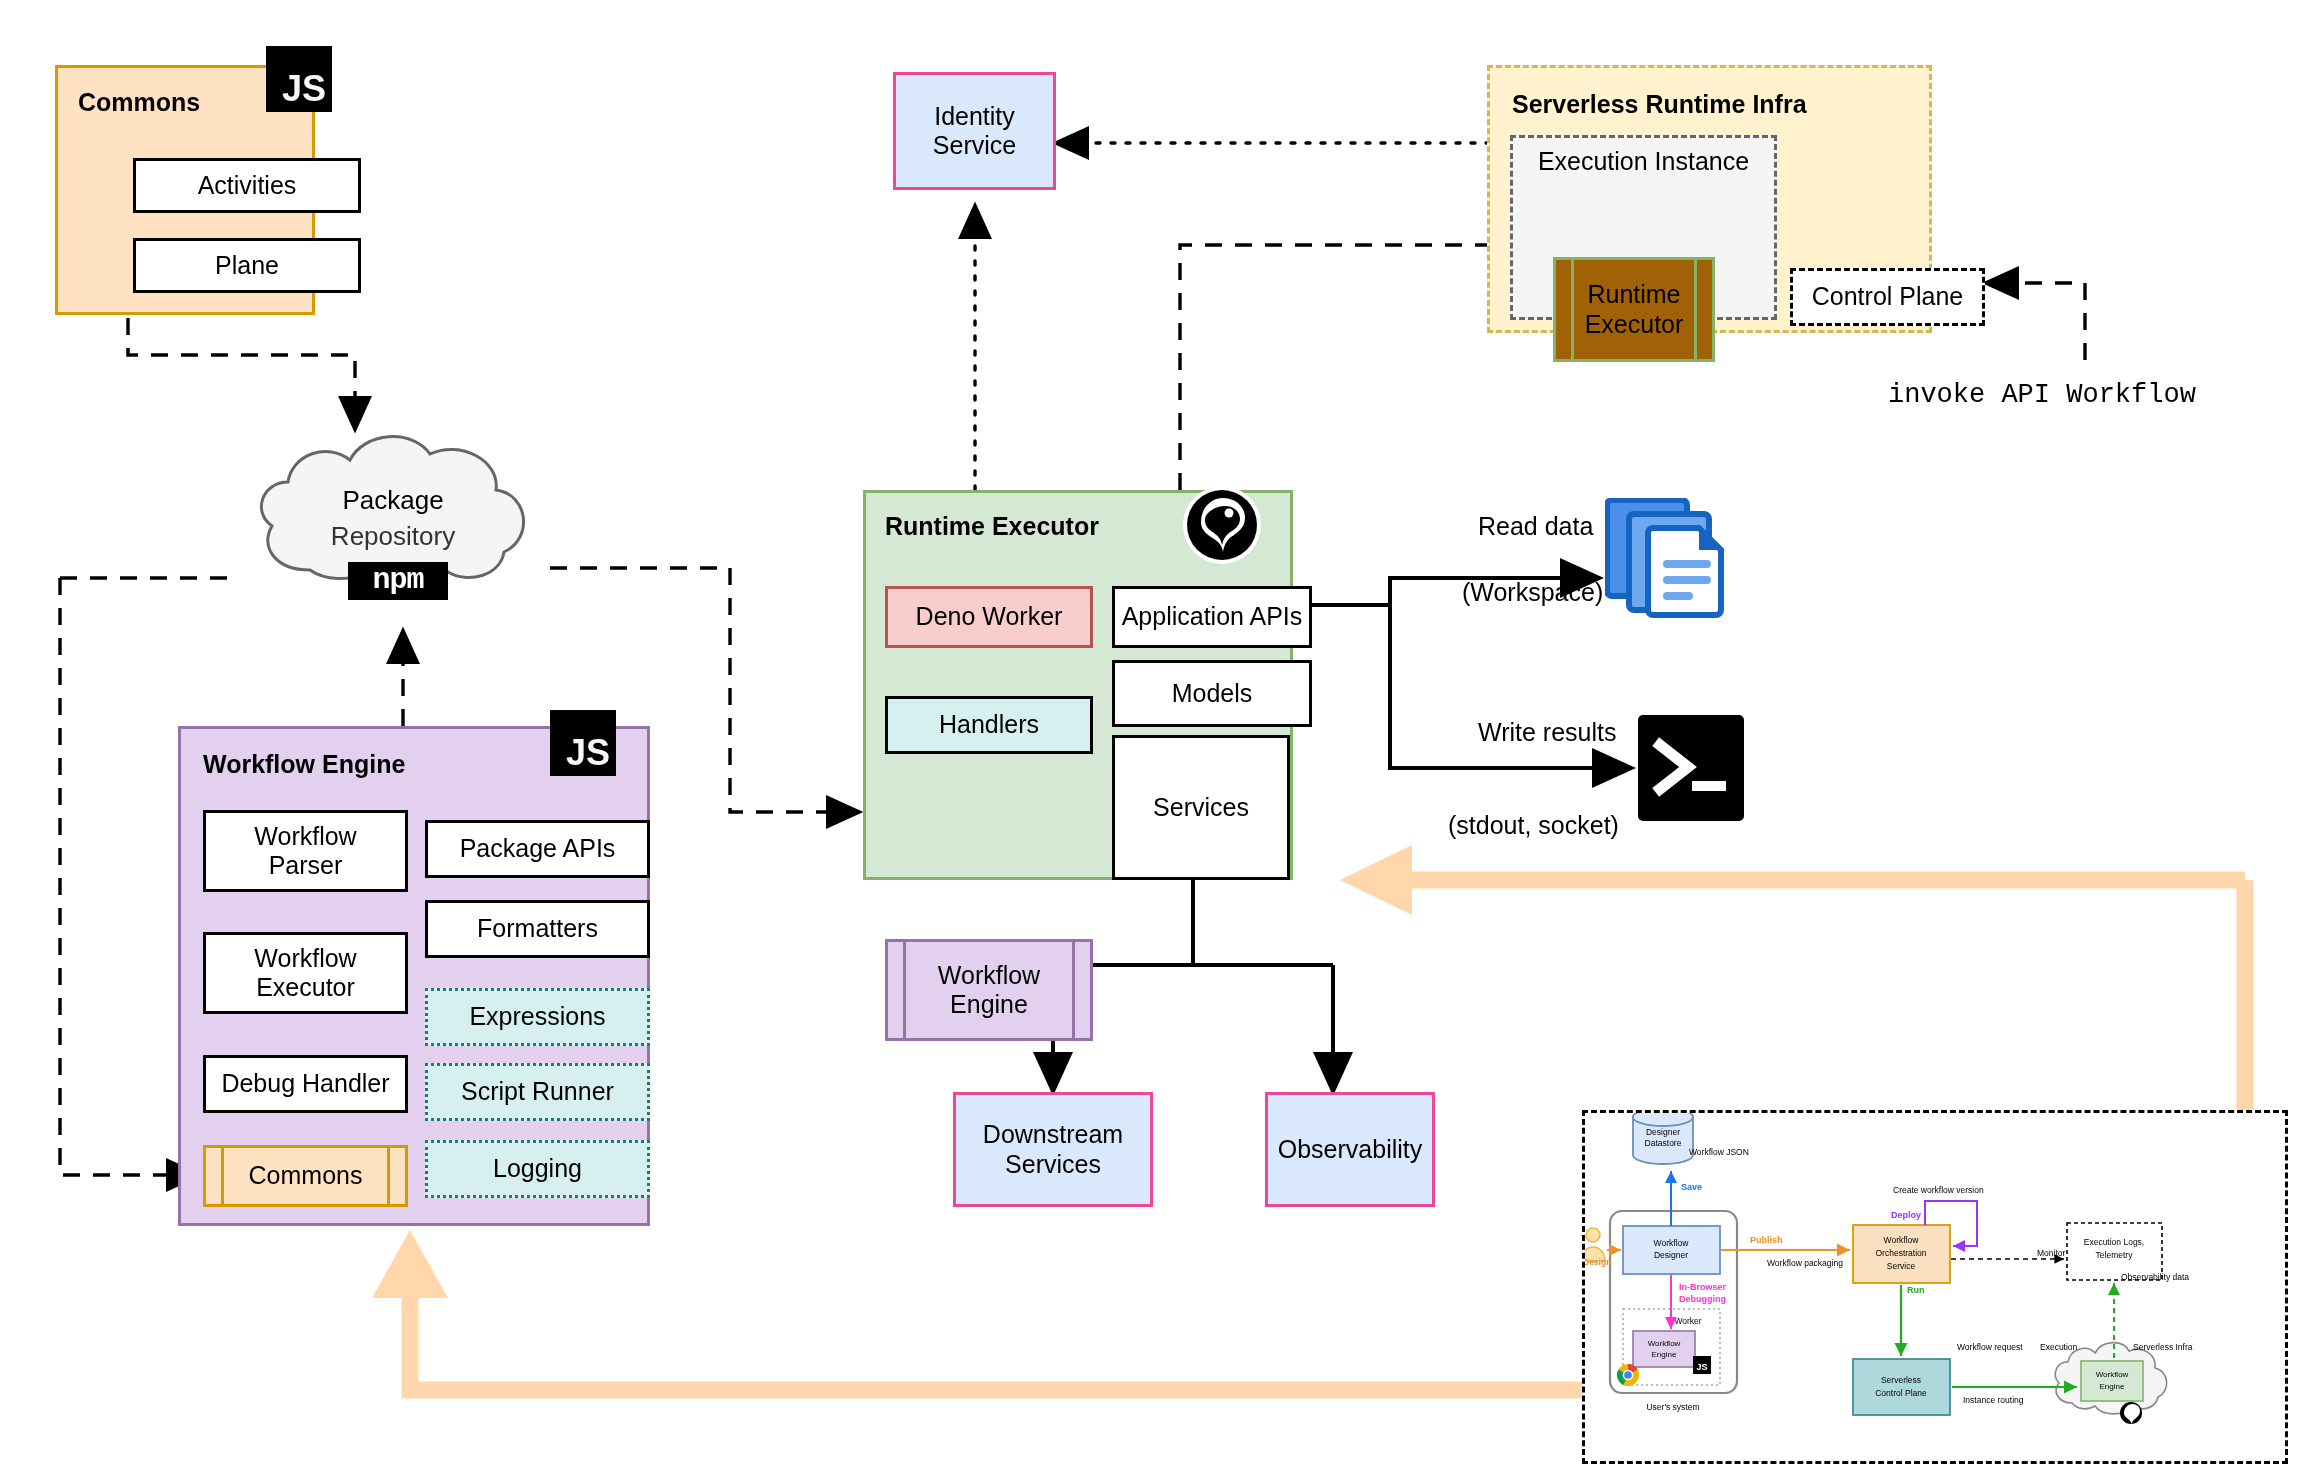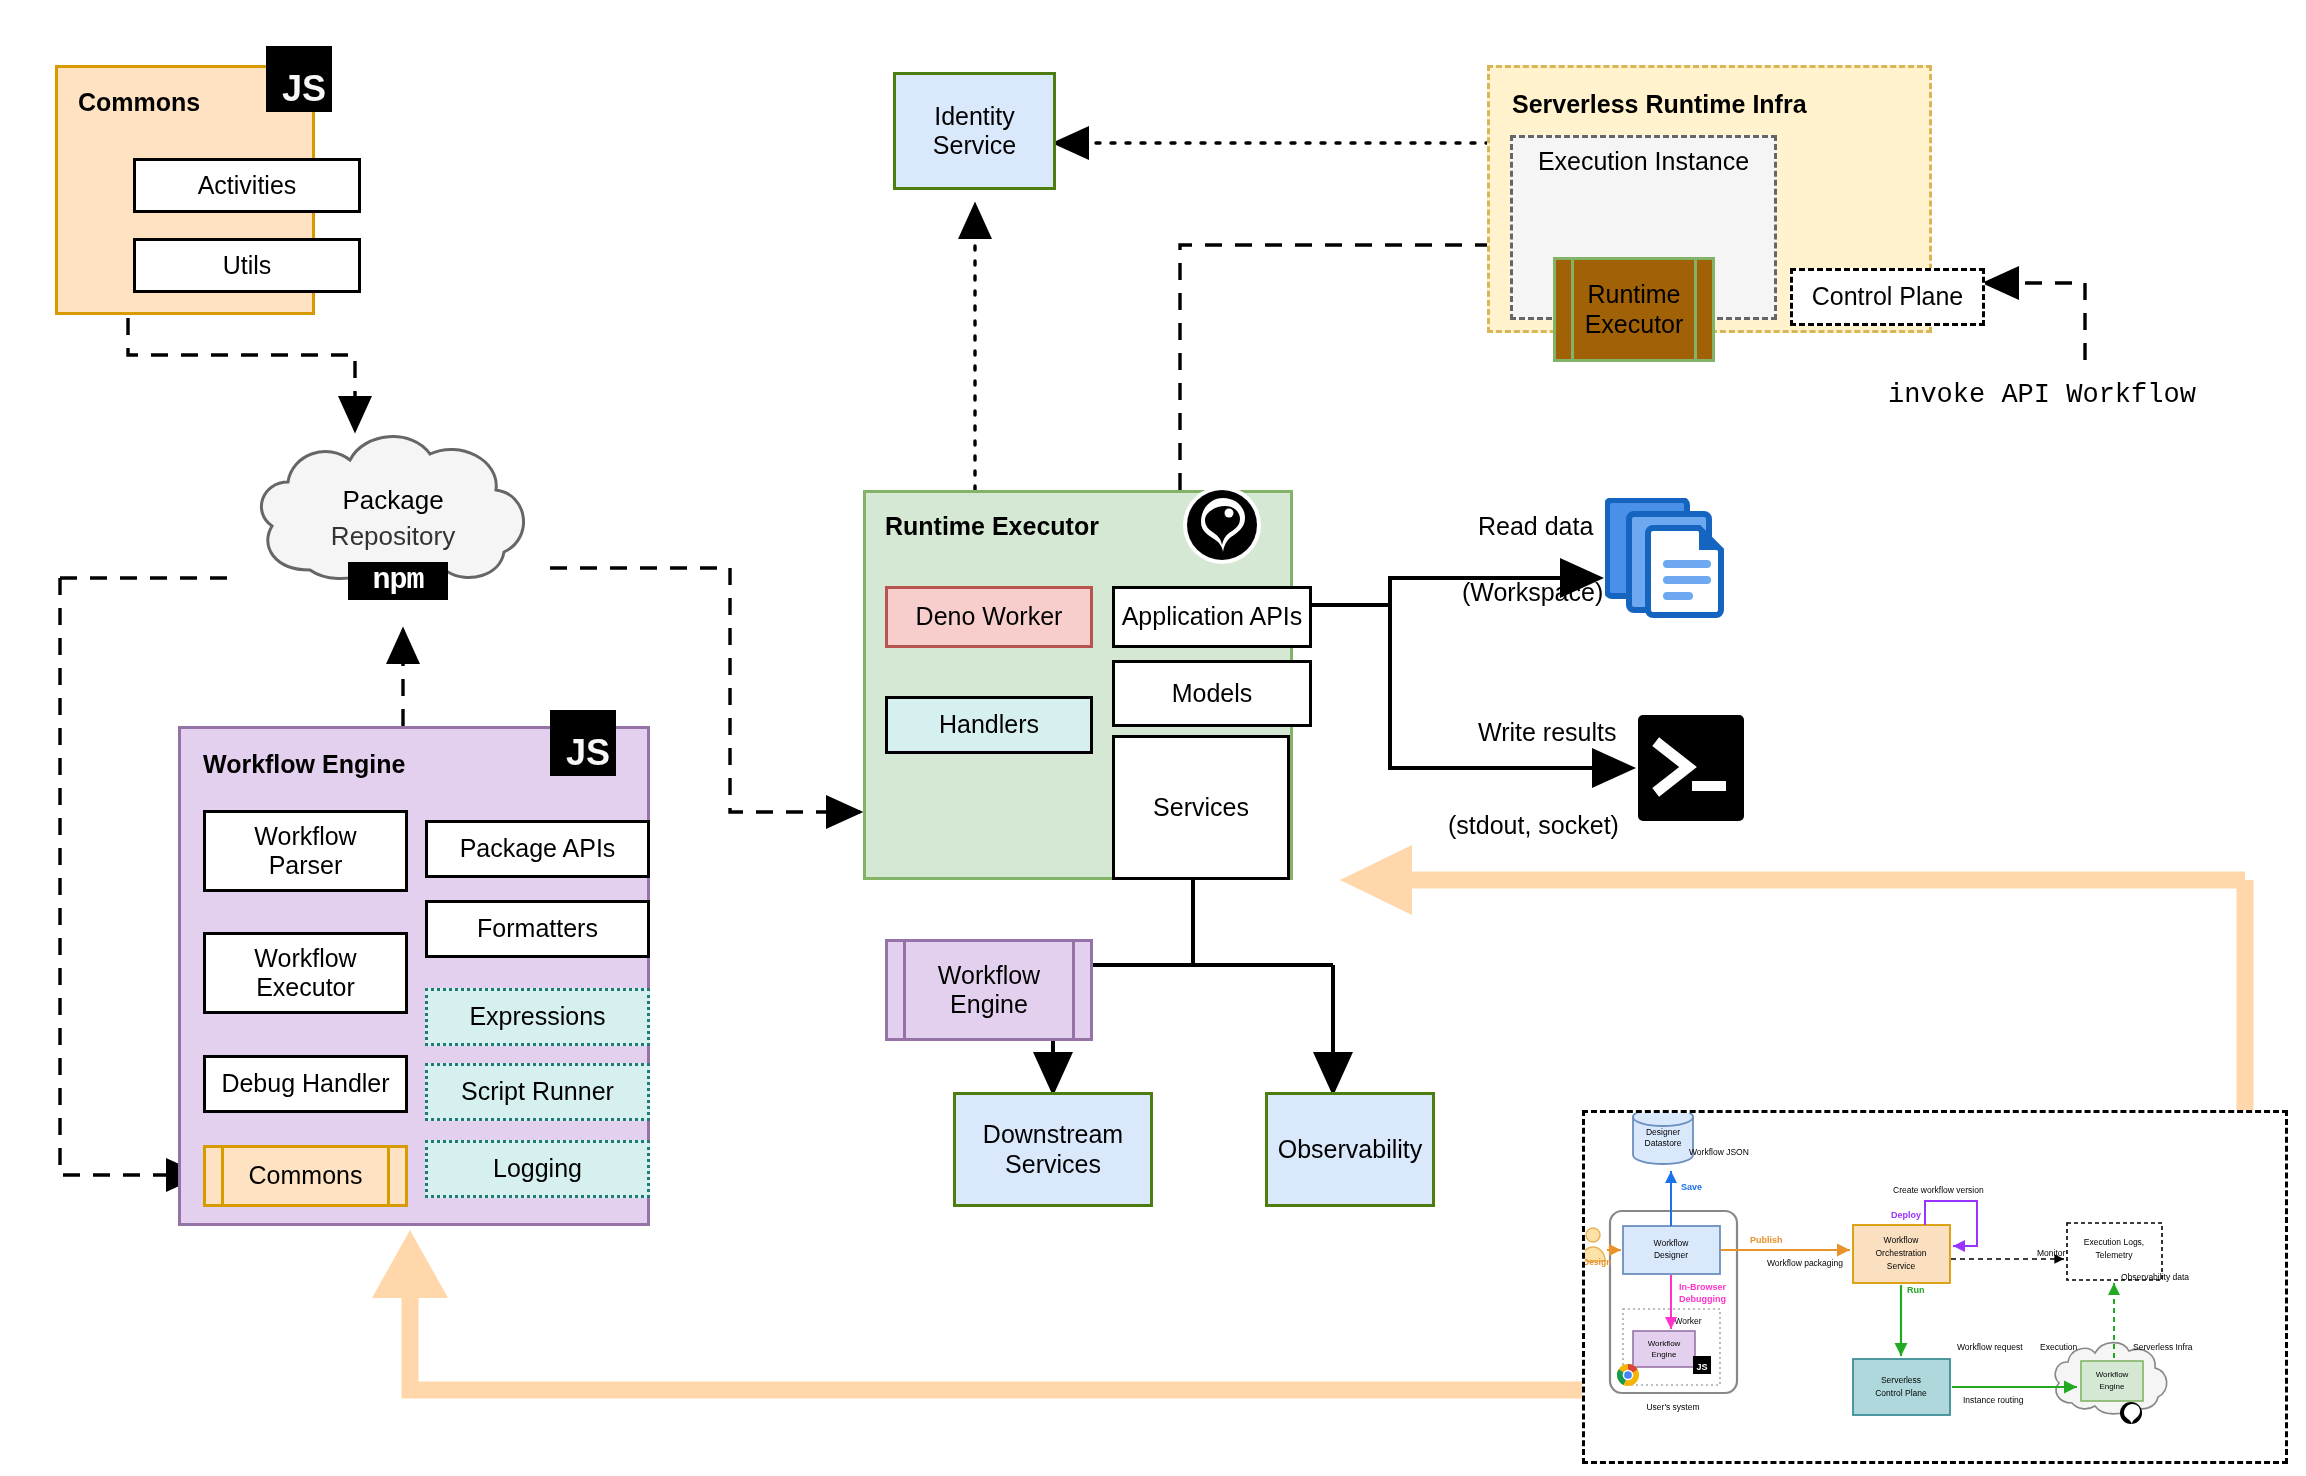--- a/index.html
+++ b/index.html
@@ -10,21 +10,21 @@
 
   
   .grp-orange{background:#ffe2c2;border:3px solid #d79b00;}
   .grp-purple{background:#e3d0ee;border:3px solid #9673a6;}
   .grp-green {background:#d5e8d4;border:3px solid #82b366;}
   .grp-yellow-dash{background:#fff2cc;border:3px dashed #d6b656;}
   .grp-gray-dash{background:#f5f5f5;border:3px dashed #666;}
   .grp-title{font-weight:bold;font-size:25px;}
 
   .box-white{background:#ffffff;border:3px solid #000;}
-  .box-blue {background:#dae8fc;border:3px solid #4d7c0f;}
+  .box-blue {background:#dae8fc;border:3px solid #ec4899;}
   .box-red  {background:#f8cecc;border:3px solid #b85450;}
   .box-cyan {background:#d5f0ef;border:3px solid #000;}
   .box-cyan-dot{background:#d5f0ef;border:3px dotted #1f7a73;}
   .box-dash-black{background:#ffffff;border:3px dashed #000;}
 
   
   .pkg{position:relative;}
   .pkg:before,.pkg:after{content:"";position:absolute;top:0;bottom:0;width:0;border-left:3px solid;}
   .pkg:before{left:15px;}
   .pkg:after{right:15px;}
@@ -92,21 +92,21 @@
   <path d="M1340,880 L1412,845 L1412,915 z" fill="#ffd7aa"></path>
   <path d="M410,1230 L448,1298 L372,1298 z" fill="#ffd7aa"></path>
 </svg>
 
 <div class="abs grp-orange" style="left:55px;top:65px;width:260px;height:250px;"></div>
 <div class="abs grp-title" style="left:78px;top:88px;">Commons</div>
 <div class="abs js-badge" style="left:266px;top:46px;width:66px;height:66px;font-size:36px;">
   <span>JS</span>
 </div>
 <div class="abs box-white ctr label" style="left:133px;top:158px;width:228px;height:55px;">Activities</div>
-<div class="abs box-white ctr label" style="left:133px;top:238px;width:228px;height:55px;">Utils</div>
+<div class="abs box-white ctr label" style="left:133px;top:238px;width:228px;height:55px;">Plane</div>
 
 <div class="abs" style="left:232px;top:420px;width:320px;height:190px;">
   <svg width="320" height="190" viewBox="0 0 320 190">
     <path d="M78,150 C42,150 28,126 40,106 C20,92 30,62 56,62 C60,34 96,22 118,40
              C132,12 180,8 198,34 C228,20 268,40 264,70 C296,74 302,118 272,132
              C268,156 236,164 216,152 C196,174 150,172 136,152 C118,162 92,160 78,150 z" fill="#f5f5f5" stroke="#666" stroke-width="3"></path>
   </svg>
 </div>
 <div class="abs ctr" style="left:268px;top:485px;width:250px;height:30px;font-size:26px;color:#000000;">Package</div>
 <div class="abs ctr" style="left:268px;top:521px;width:250px;height:30px;font-size:26px;color:#333;">Repository</div>

